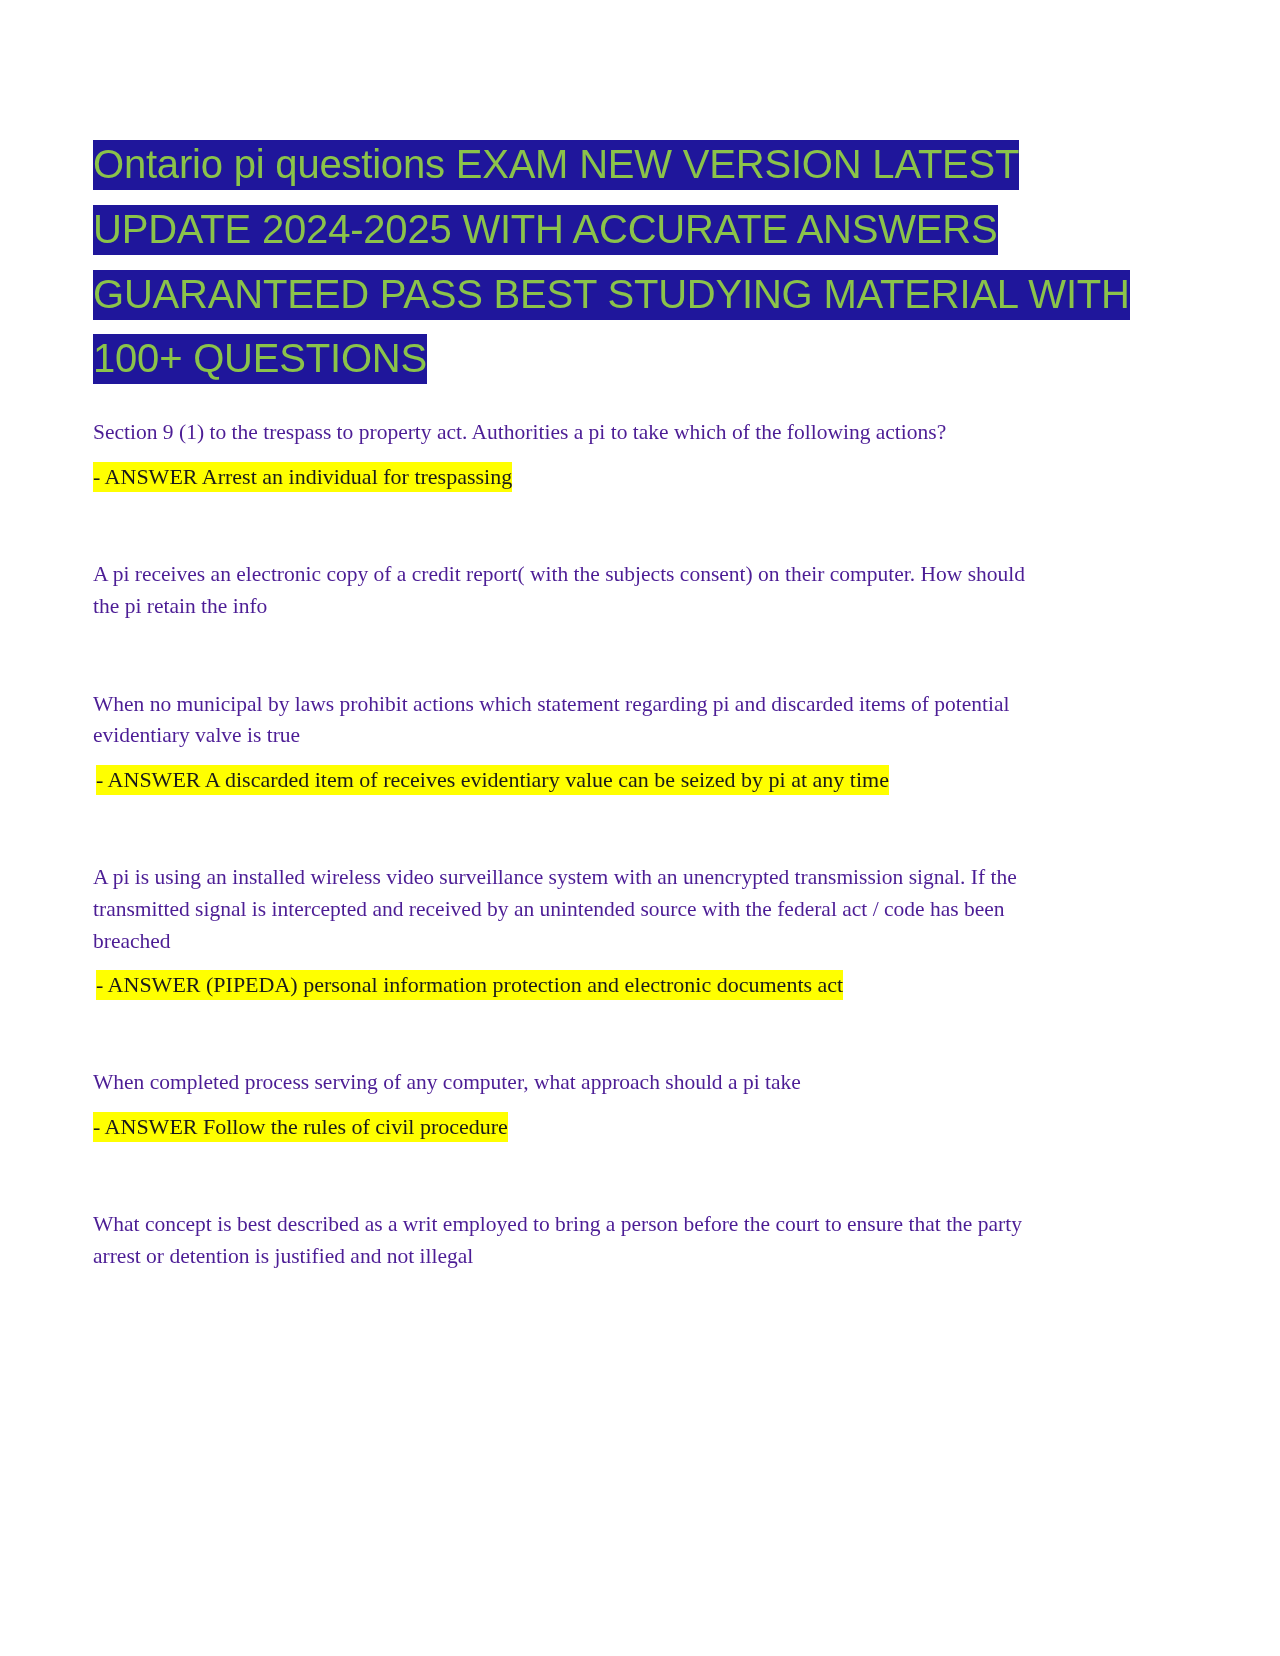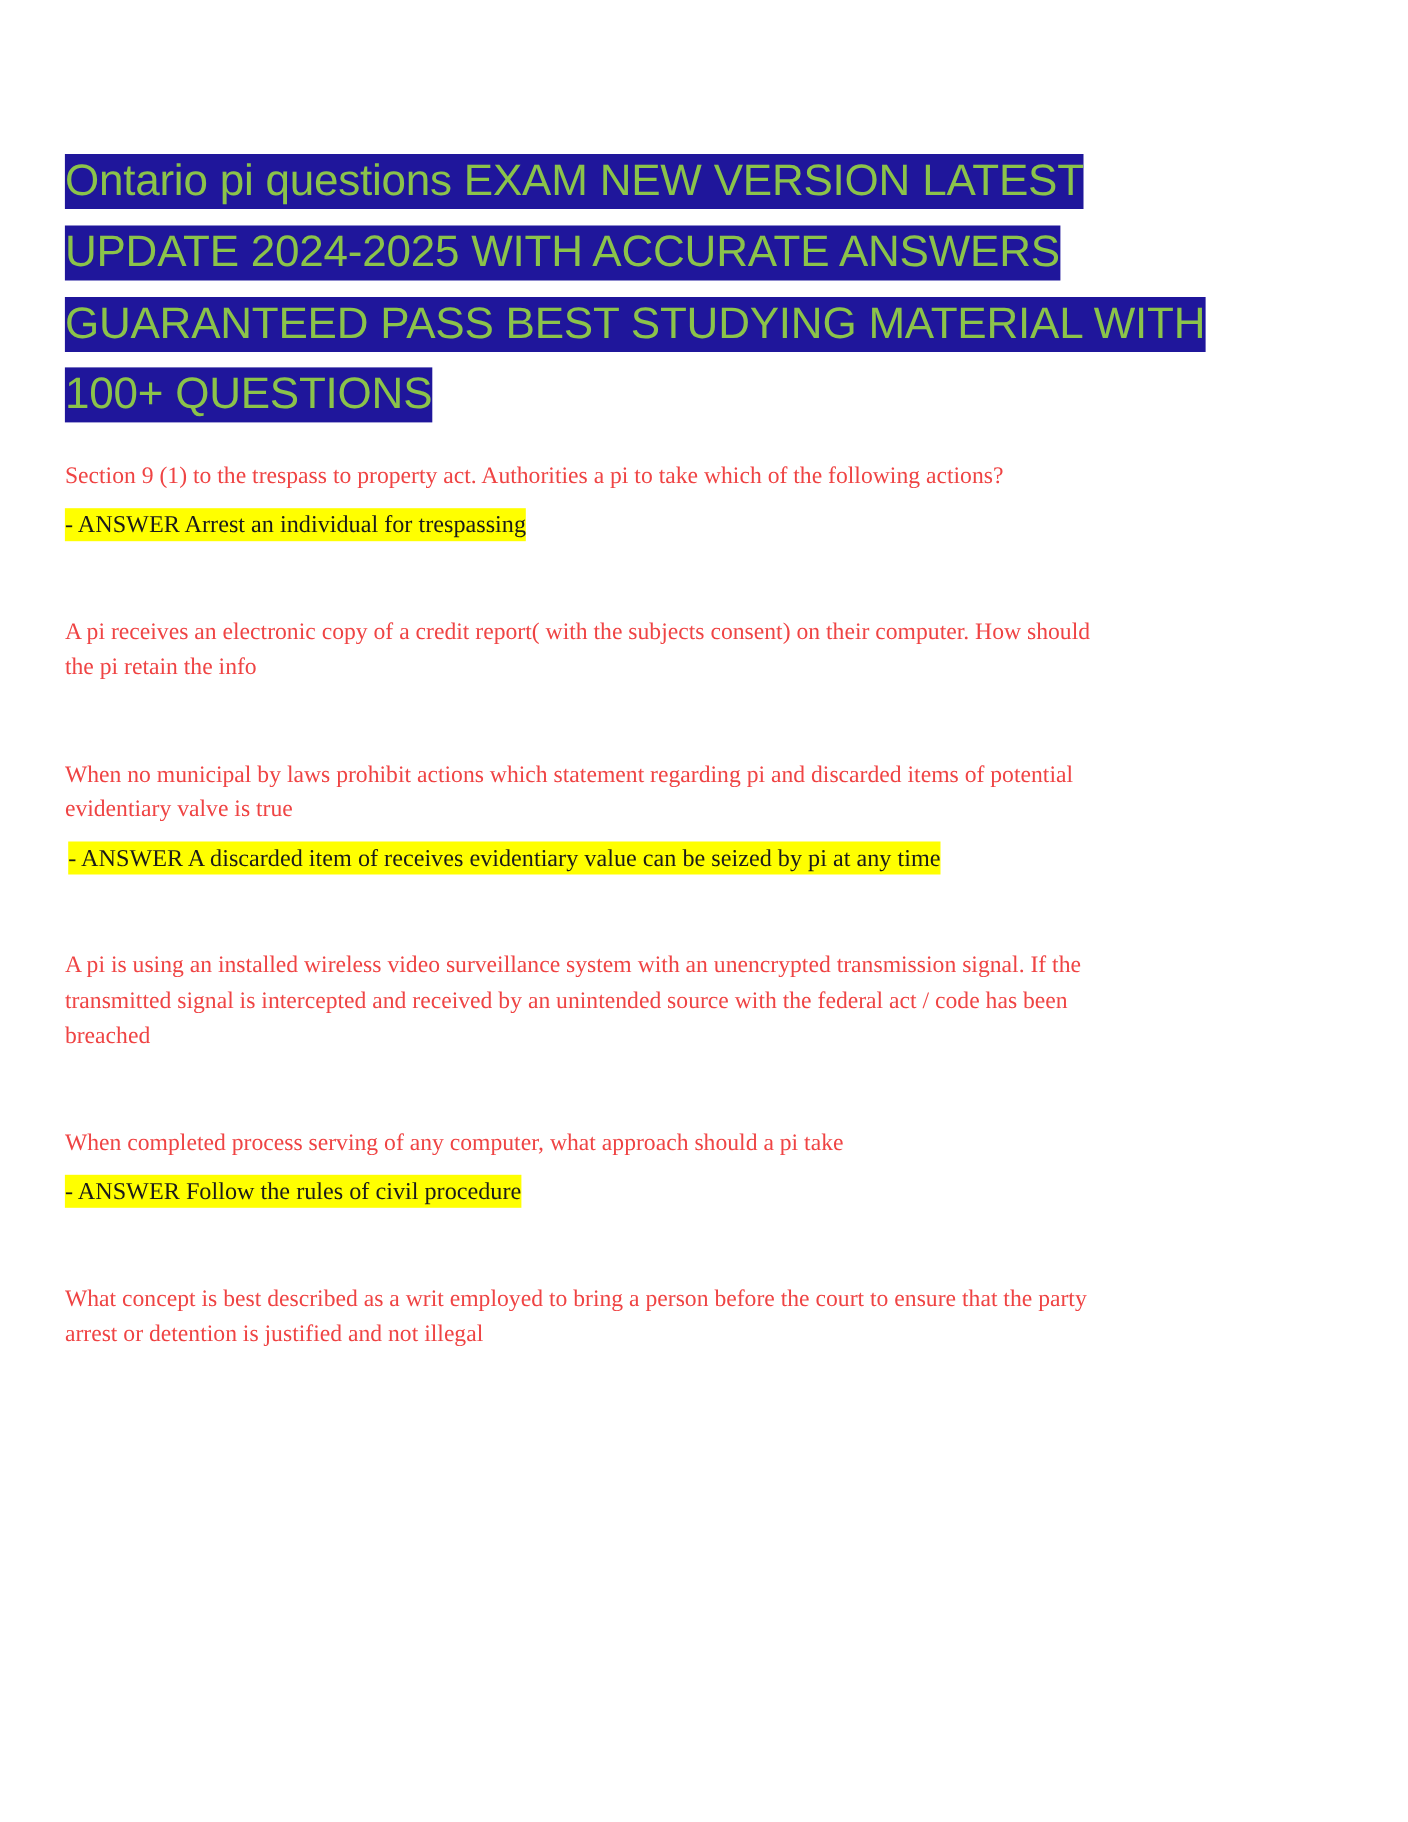--- a/index.html
+++ b/index.html
@@ -12,21 +12,21 @@
     height: 1656px;
     font-family: "Liberation Serif", serif;
     color: #000000;
     overflow: hidden;
   }
   .page {
     position: relative;
     width: 1280px;
     height: 1656px;
     box-sizing: border-box;
-    padding: 132px 140px 0 59px;
+    padding: 132px 140px 0 93px;
   }
   .doc-title {
     margin: 0 0 0 0;
     font-family: "Liberation Sans", sans-serif;
     font-size: 40px;
     line-height: 1.62;
     font-weight: 400;
     color: #8bc34a;
     letter-spacing: -0.2px;
   }
@@ -35,21 +35,21 @@
     box-decoration-break: clone;
     -webkit-box-decoration-break: clone;
     padding: 2px 0 4px 0;
   }
   .qa-block {
     margin-top: 26px;
   }
   .question {
     font-size: 21.5px;
     line-height: 1.48;
-    color: #ef4444;
+    color: #4c1d95;
     margin: 0;
     max-width: 935px;
   }
   .answer {
     font-size: 22px;
     line-height: 1.45;
     color: #1a1a1a;
     margin: 12px 0 0 0;
     max-width: 940px;
   }
@@ -88,20 +88,21 @@
 
   <div class="qa-block">
     <p class="question">When no municipal by laws prohibit actions which statement regarding pi and discarded items of potential evidentiary valve is true</p>
     <p class="answer indent"><span class="hl"> - ANSWER A discarded item of receives evidentiary value can be seized by pi at any time</span></p>
   </div>
 
   <div class="gap"></div>
 
   <div class="qa-block">
     <p class="question">A pi is using an installed wireless video surveillance system with an unencrypted transmission signal. If the transmitted signal is intercepted and received by an unintended source with the federal act / code has been breached</p>
+    <p class="answer indent"><span class="hl"> - ANSWER (PIPEDA) personal information protection and electronic documents act</span></p>
   </div>
 
   <div class="gap"></div>
 
   <div class="qa-block">
     <p class="question">When completed process serving of any computer, what approach should a pi take</p>
     <p class="answer"><span class="hl">- ANSWER Follow the rules of civil procedure</span></p>
   </div>
 
   <div class="gap"></div>

